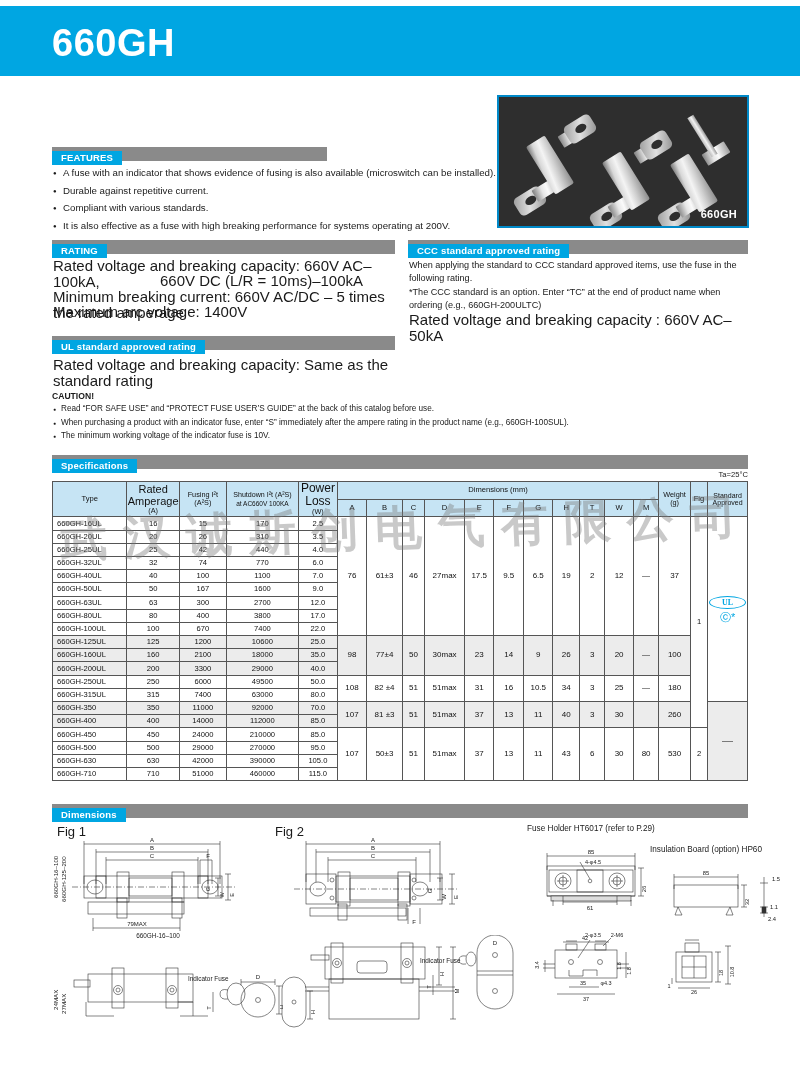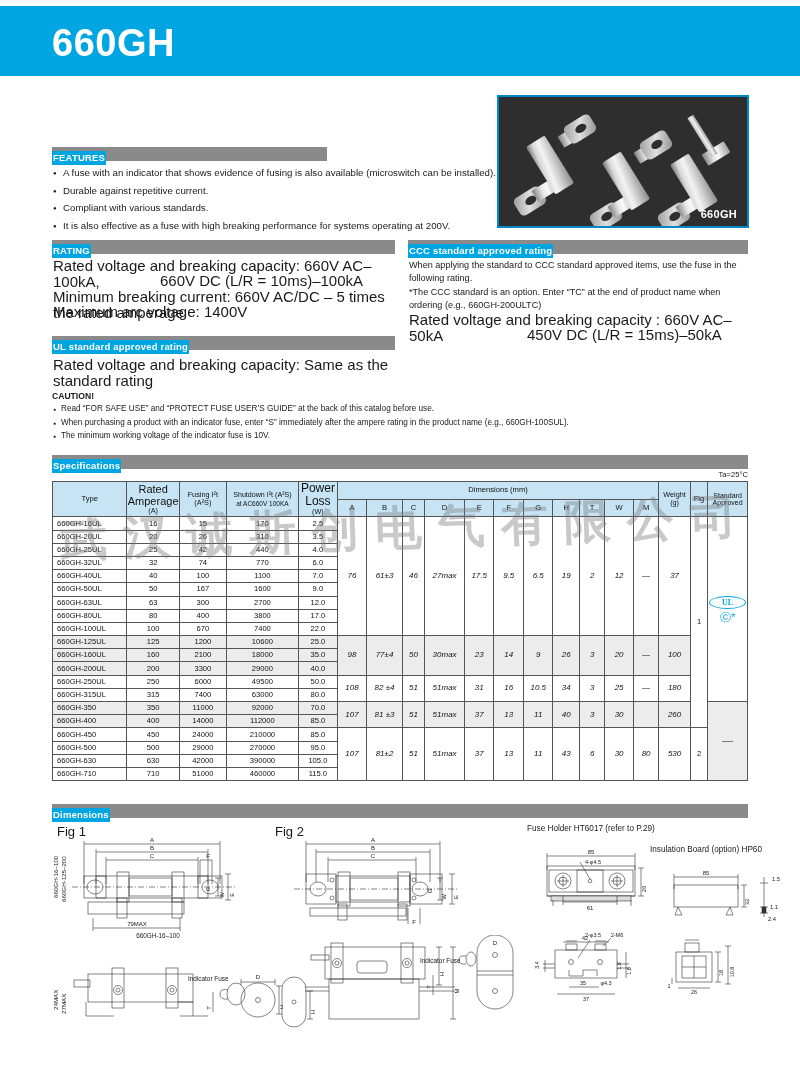--- a/index.html
+++ b/index.html
@@ -52,21 +52,21 @@
     background:#2e2e2e; border-radius:50%;
   }
 
   
   .bar {
     position: absolute; height: 14px; background: #8a8a8a;
   }
   .bar .tag {
     display:inline-block; background:#00a6e2; color:#fff;
     font-size: 9.5px; font-weight: bold; line-height: 14px;
-    padding: 0 1px; letter-spacing: .2px; white-space: nowrap;
+    padding: 0 9px; letter-spacing: .2px; white-space: nowrap;
   }
 
   .body-text { position:absolute; font-size: 15px; line-height: 15.5px; color:#1a1a1a; }
   .bullet-list { position:absolute; font-size: 9.7px; line-height: 17.5px; }
   .bullet-list div { position: relative; padding-left: 10px; }
   .bullet-list div::before {
     content:"●"; position:absolute; left:0; top:0; font-size:6px; line-height:18px;
   }
   .small-list { position:absolute; font-size: 8.2px; line-height: 13.5px; }
   .small-list div { position: relative; padding-left: 8px; }
@@ -82,21 +82,21 @@
     border-collapse: collapse; width: 696px;
     font-size: 7.6px; color:#111;
   }
   table.spec th, table.spec td {
     border: 1px solid #555; text-align: center; padding: 0;
     height: 13.2px; line-height: 1.05; background:#fff;
   }
   table.spec thead th { background: #c6e4f4; font-weight: normal; line-height: 1.1; }
   table.spec td.typecell { text-align: left; padding-left: 4px; font-size: 7.6px; }
   table.spec tr.shade td { background: #ececec; }
-  table.spec td.dim { font-size: 8px; font-style: italic; }
+  table.spec td.dim { font-size: 8px; }
   .ul-mark {
     display:inline-block; color:#00a6e2; font-weight:bold; font-size:14px;
     font-family:"Liberation Serif", serif; transform: scaleX(1.15); letter-spacing:-1px;
   }
   .ccc-mark { display:inline-block; color:#00a6e2; font-size:11px; line-height:11px; }
 
   
   .watermark {
     position:absolute; left: 60px; top: 497px; width: 690px; height: 68px;
     font-family: "DejaVu Sans", sans-serif;
@@ -169,21 +169,20 @@
   <div class="body-text" style="left:53px; top:357px; width:360px;">Rated voltage and breaking capacity: Same as the standard rating</div>
 
   <div class="bar" style="left:408px; top:240px; width:340px;">
     <span class="tag">CCC standard approved rating</span>
   </div>
   <div class="body-text" style="left:409px; top:258px; width:345px; font-size:9.1px;">When applying the standard to CCC standard approved items, use the fuse in the</div>
   <div class="body-text" style="left:409px; top:271px; width:345px; font-size:9.1px;">following rating.</div>
   <div class="body-text" style="left:409px; top:285px; width:345px; font-size:9.1px;">*The CCC standard is an option. Enter “TC” at the end of product name when</div>
   <div class="body-text" style="left:409px; top:298px; width:345px; font-size:9.1px;">ordering (e.g., 660GH-200ULTC)</div>
   <div class="body-text" style="left:409px; top:312px; width:345px;">Rated voltage and breaking capacity : 660V AC–50kA</div>
-  <div class="body-text" style="left:527px; top:327px; width:230px;">450V DC (L/R = 15ms)–50kA</div>
 
   <div class="caution-title" style="left:52px; top:391px;">CAUTION!</div>
   <div class="small-list" style="left:53px; top:402px; width:700px;">
     <div>Read “FOR SAFE USE” and “PROTECT FUSE USER’S GUIDE” at the back of this catalog before use.</div>
     <div>When purchasing a product with an indicator fuse, enter “S” immediately after the ampere rating in the product name (e.g., 660GH-100SUL).</div>
     <div>The minimum working voltage of the indicator fuse is 10V.</div>
   </div>
 
   <div class="bar" style="left:52px; top:455px; width:696px;">
     <span class="tag">Specifications</span>
@@ -409,21 +408,21 @@
           <td>112000</td>
           <td>85.0</td>
         </tr>
         <tr>
           <td class="typecell">660GH-450</td>
           <td>450</td>
           <td>24000</td>
           <td>210000</td>
           <td>85.0</td>
           <td class="dim" rowspan="4">107</td>
-          <td class="dim" rowspan="4">81±2</td>
+          <td class="dim" rowspan="4">50±3</td>
           <td class="dim" rowspan="4">51</td>
           <td class="dim" rowspan="4">51max</td>
           <td class="dim" rowspan="4">37</td>
           <td class="dim" rowspan="4">13</td>
           <td class="dim" rowspan="4">11</td>
           <td class="dim" rowspan="4">43</td>
           <td class="dim" rowspan="4">6</td>
           <td class="dim" rowspan="4">30</td>
           <td class="dim" rowspan="4">80</td>
           <td class="dim" rowspan="4">530</td>

